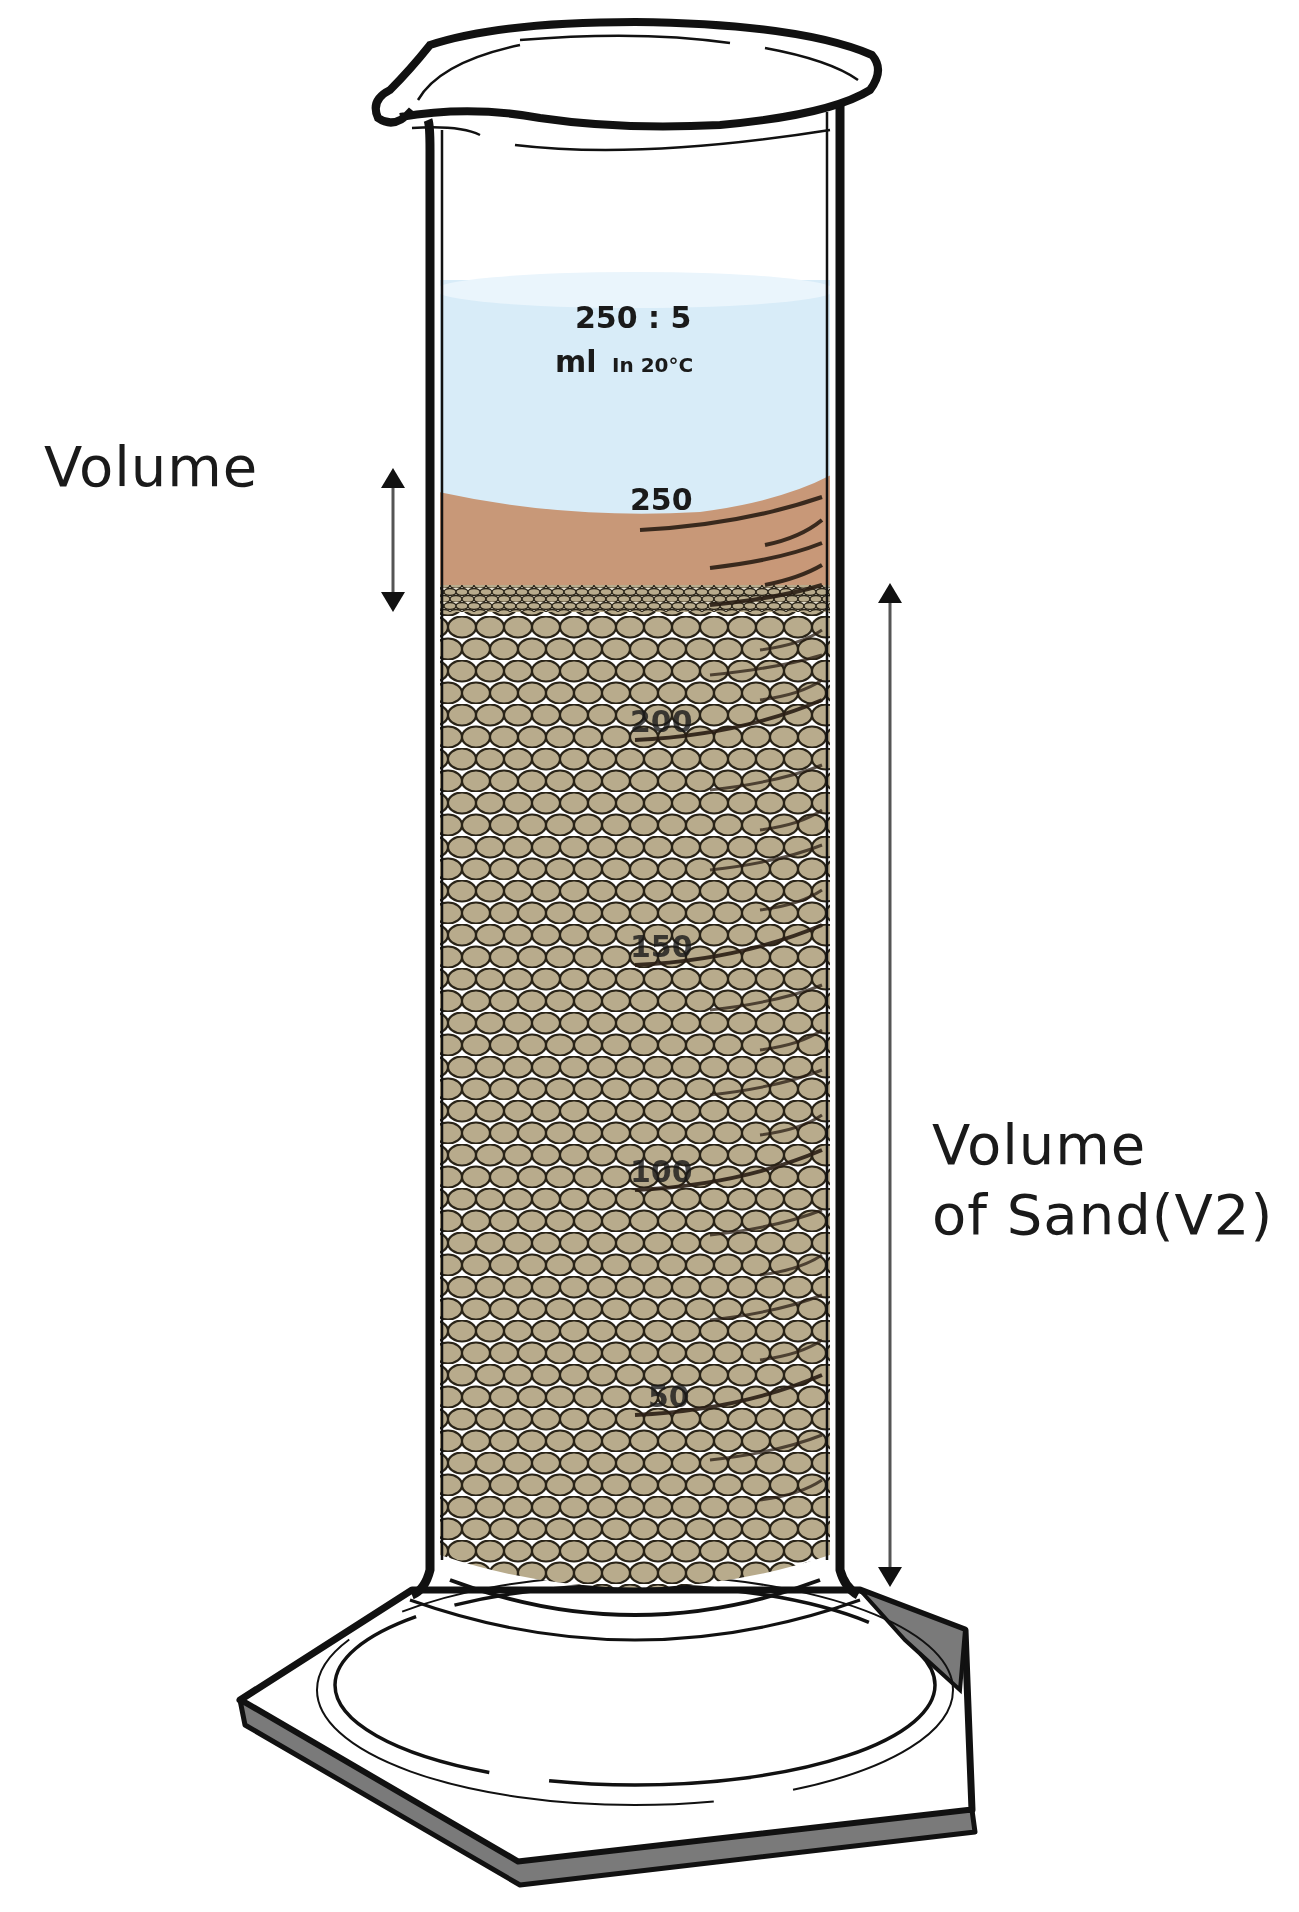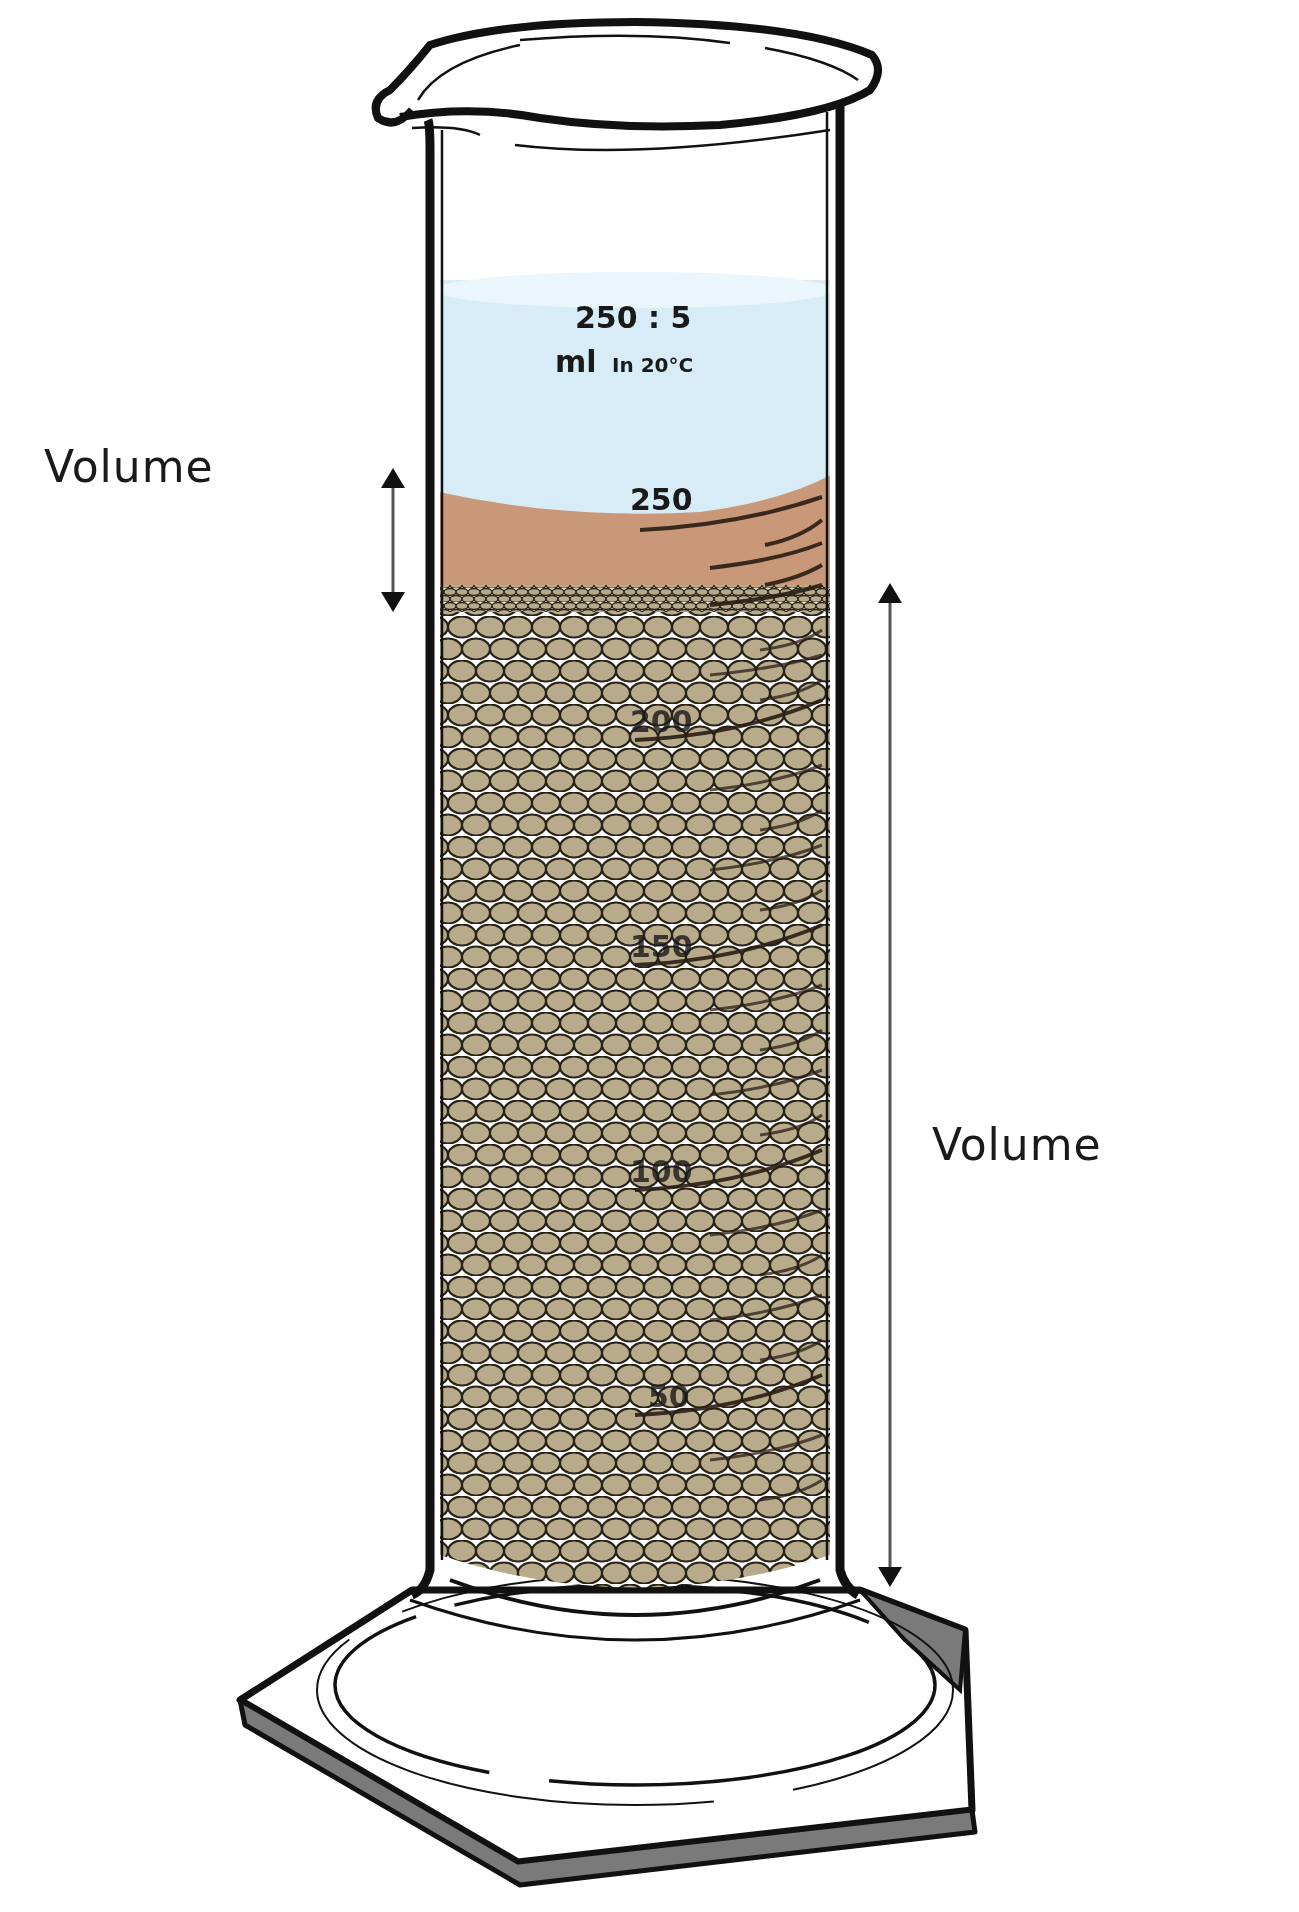--- a/index.html
+++ b/index.html
@@ -1,21 +1,21 @@
 <!DOCTYPE html>
 <html><head>
   <meta charset="utf-8">
   <style>
     html, body { margin: 0; padding: 0; background: #ffffff; }
     body { width: 1299px; height: 1912px; position: relative; overflow: hidden; font-family: "DejaVu Sans", sans-serif; }
     .stage { position: absolute; left: 0; top: 0; width: 1299px; height: 1912px; }
     .label {
       position: absolute;
       font-family: "DejaVu Sans", sans-serif;
-      font-size: 44px;
+      font-size: 56px;
       line-height: 70px;
       color: #1a1a1a;
       letter-spacing: 1px;
       white-space: nowrap;
     }
     .label span { display: block; }
     #label-v1 { left: 44px; top: 432px; }
     #label-v2 { left: 932px; top: 1110px; }
     svg text { font-family: "DejaVu Sans", sans-serif; }
   </style>
@@ -142,14 +142,15 @@
       <path d="M 878 1567 L 890 1587 L 902 1567 Z" fill="#111"></path>
     </g>
   </svg>
 
   <div class="label" id="label-v1">
     <span>Volume</span>
   </div>
 
   <div class="label" id="label-v2">
     <span>Volume</span>
+    <span>of Sand(V2)</span>
   </div>
 </div>
 
 </body></html>

